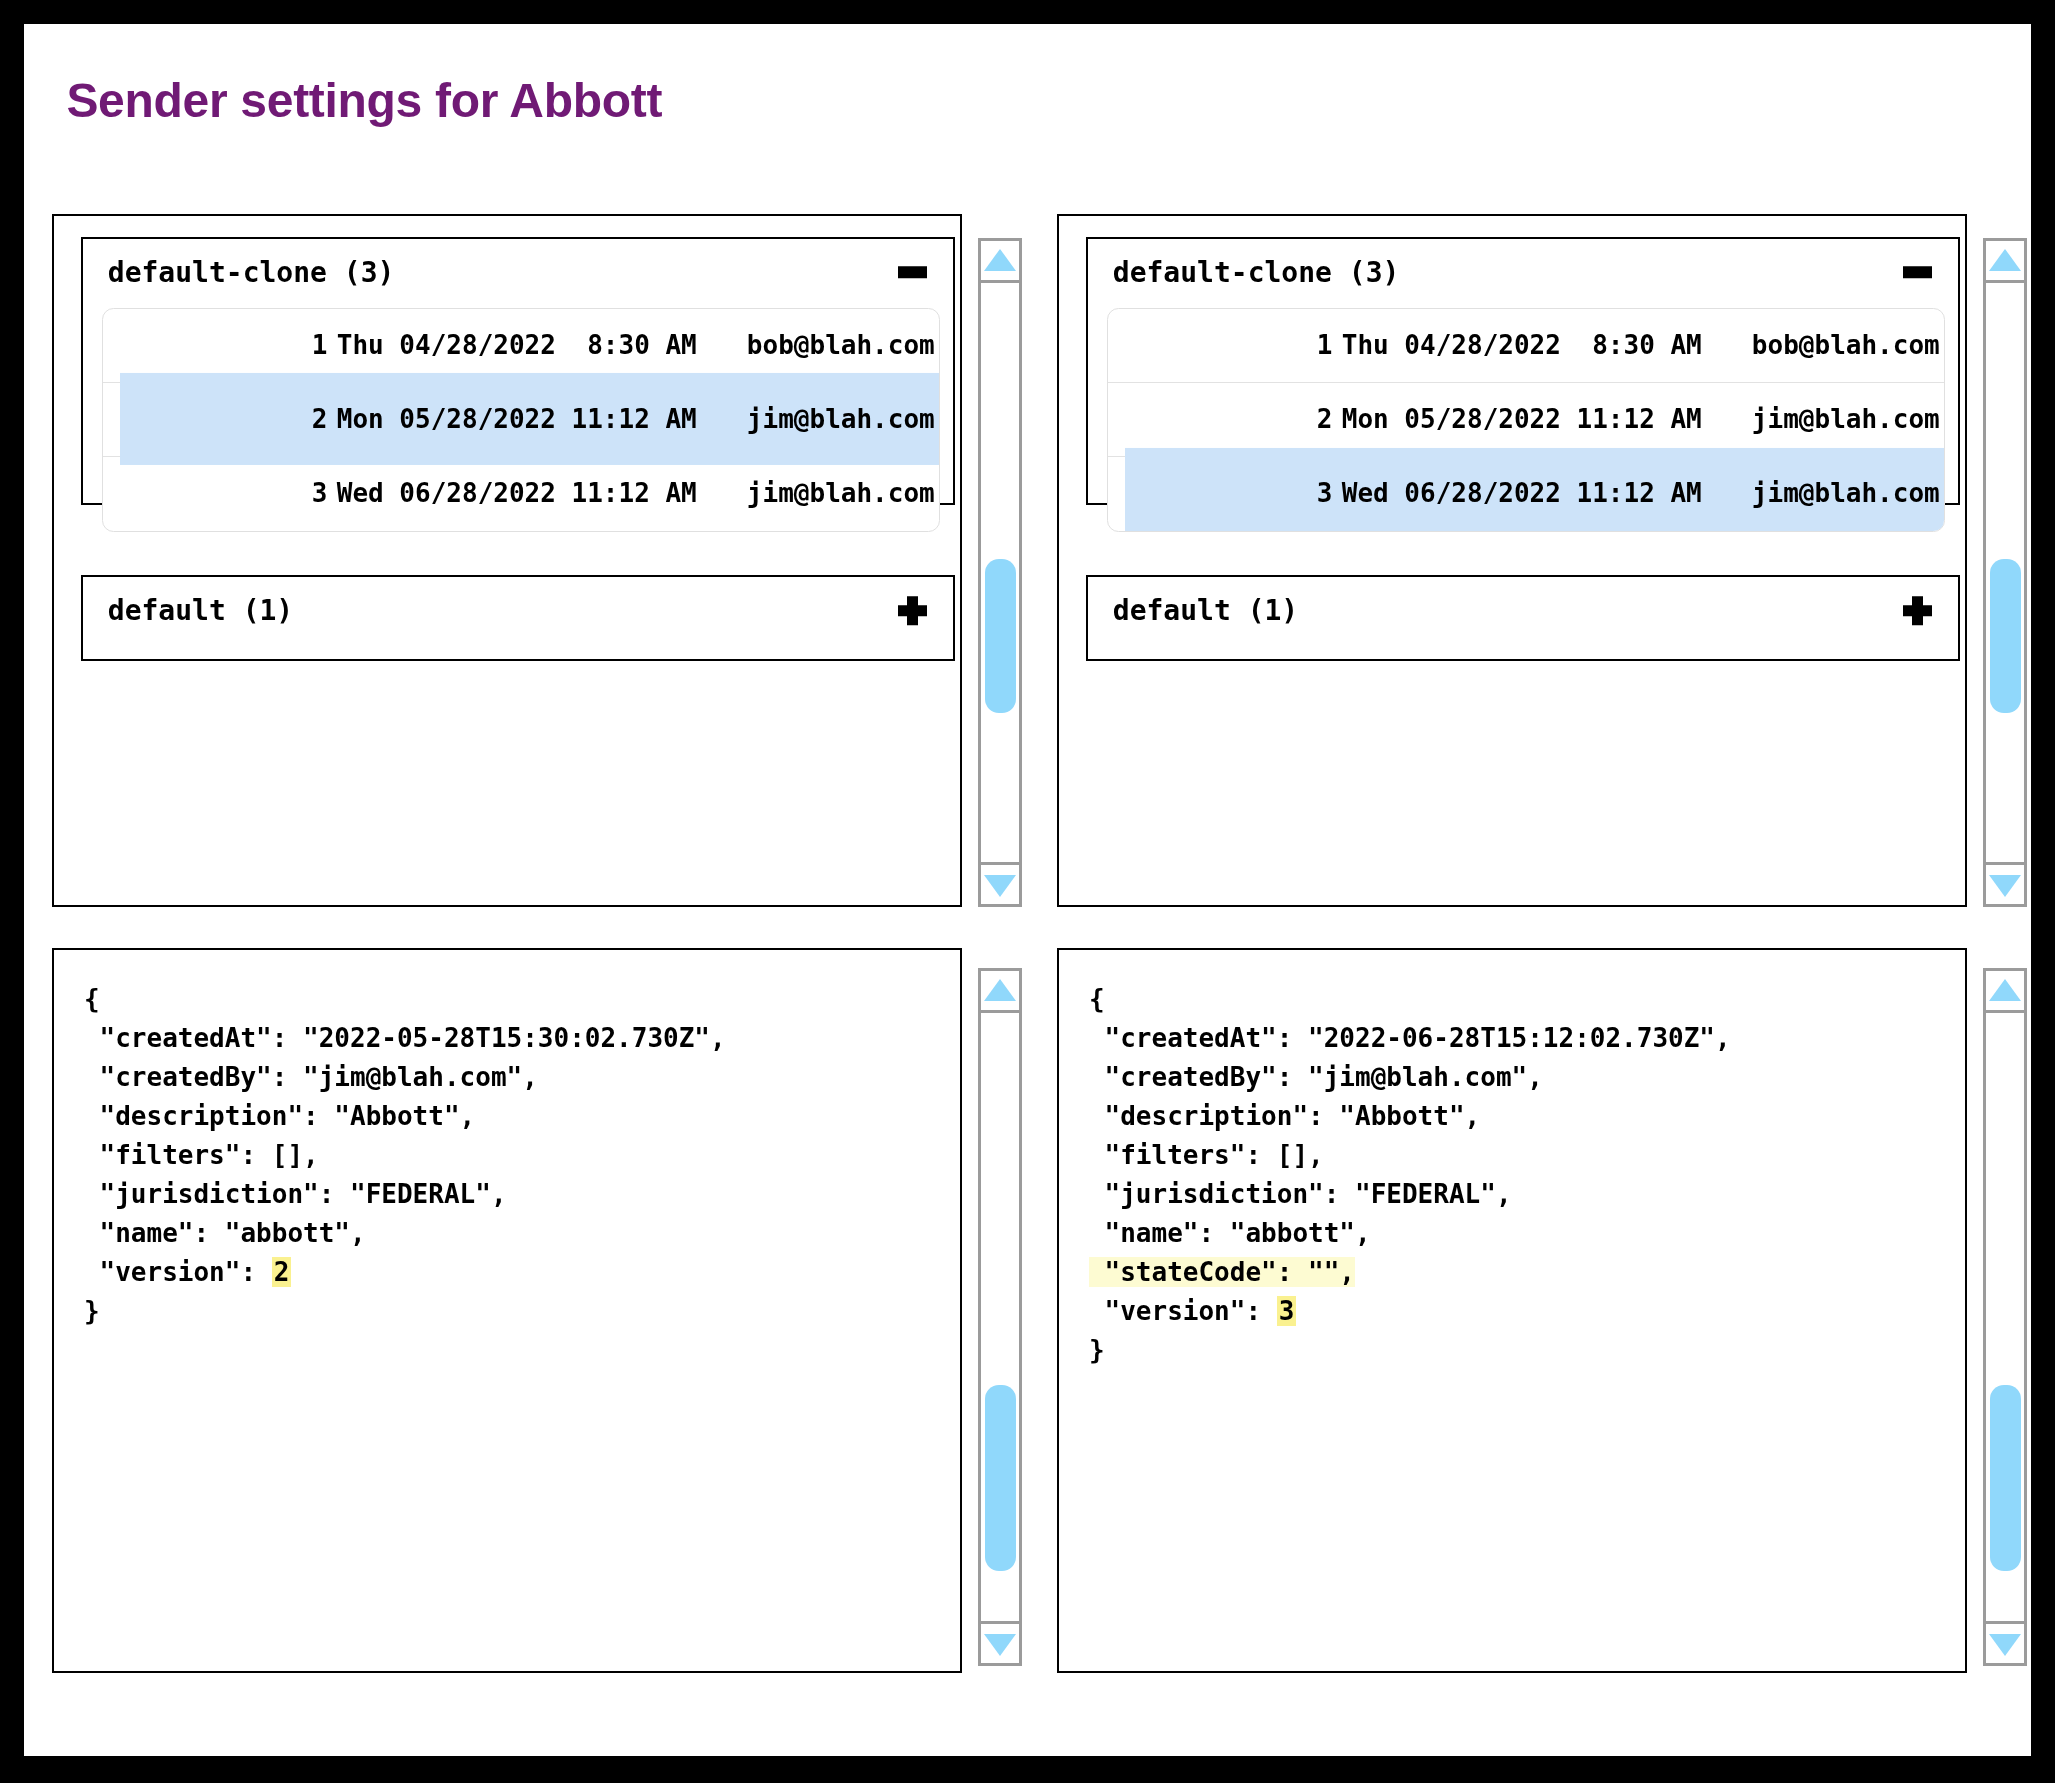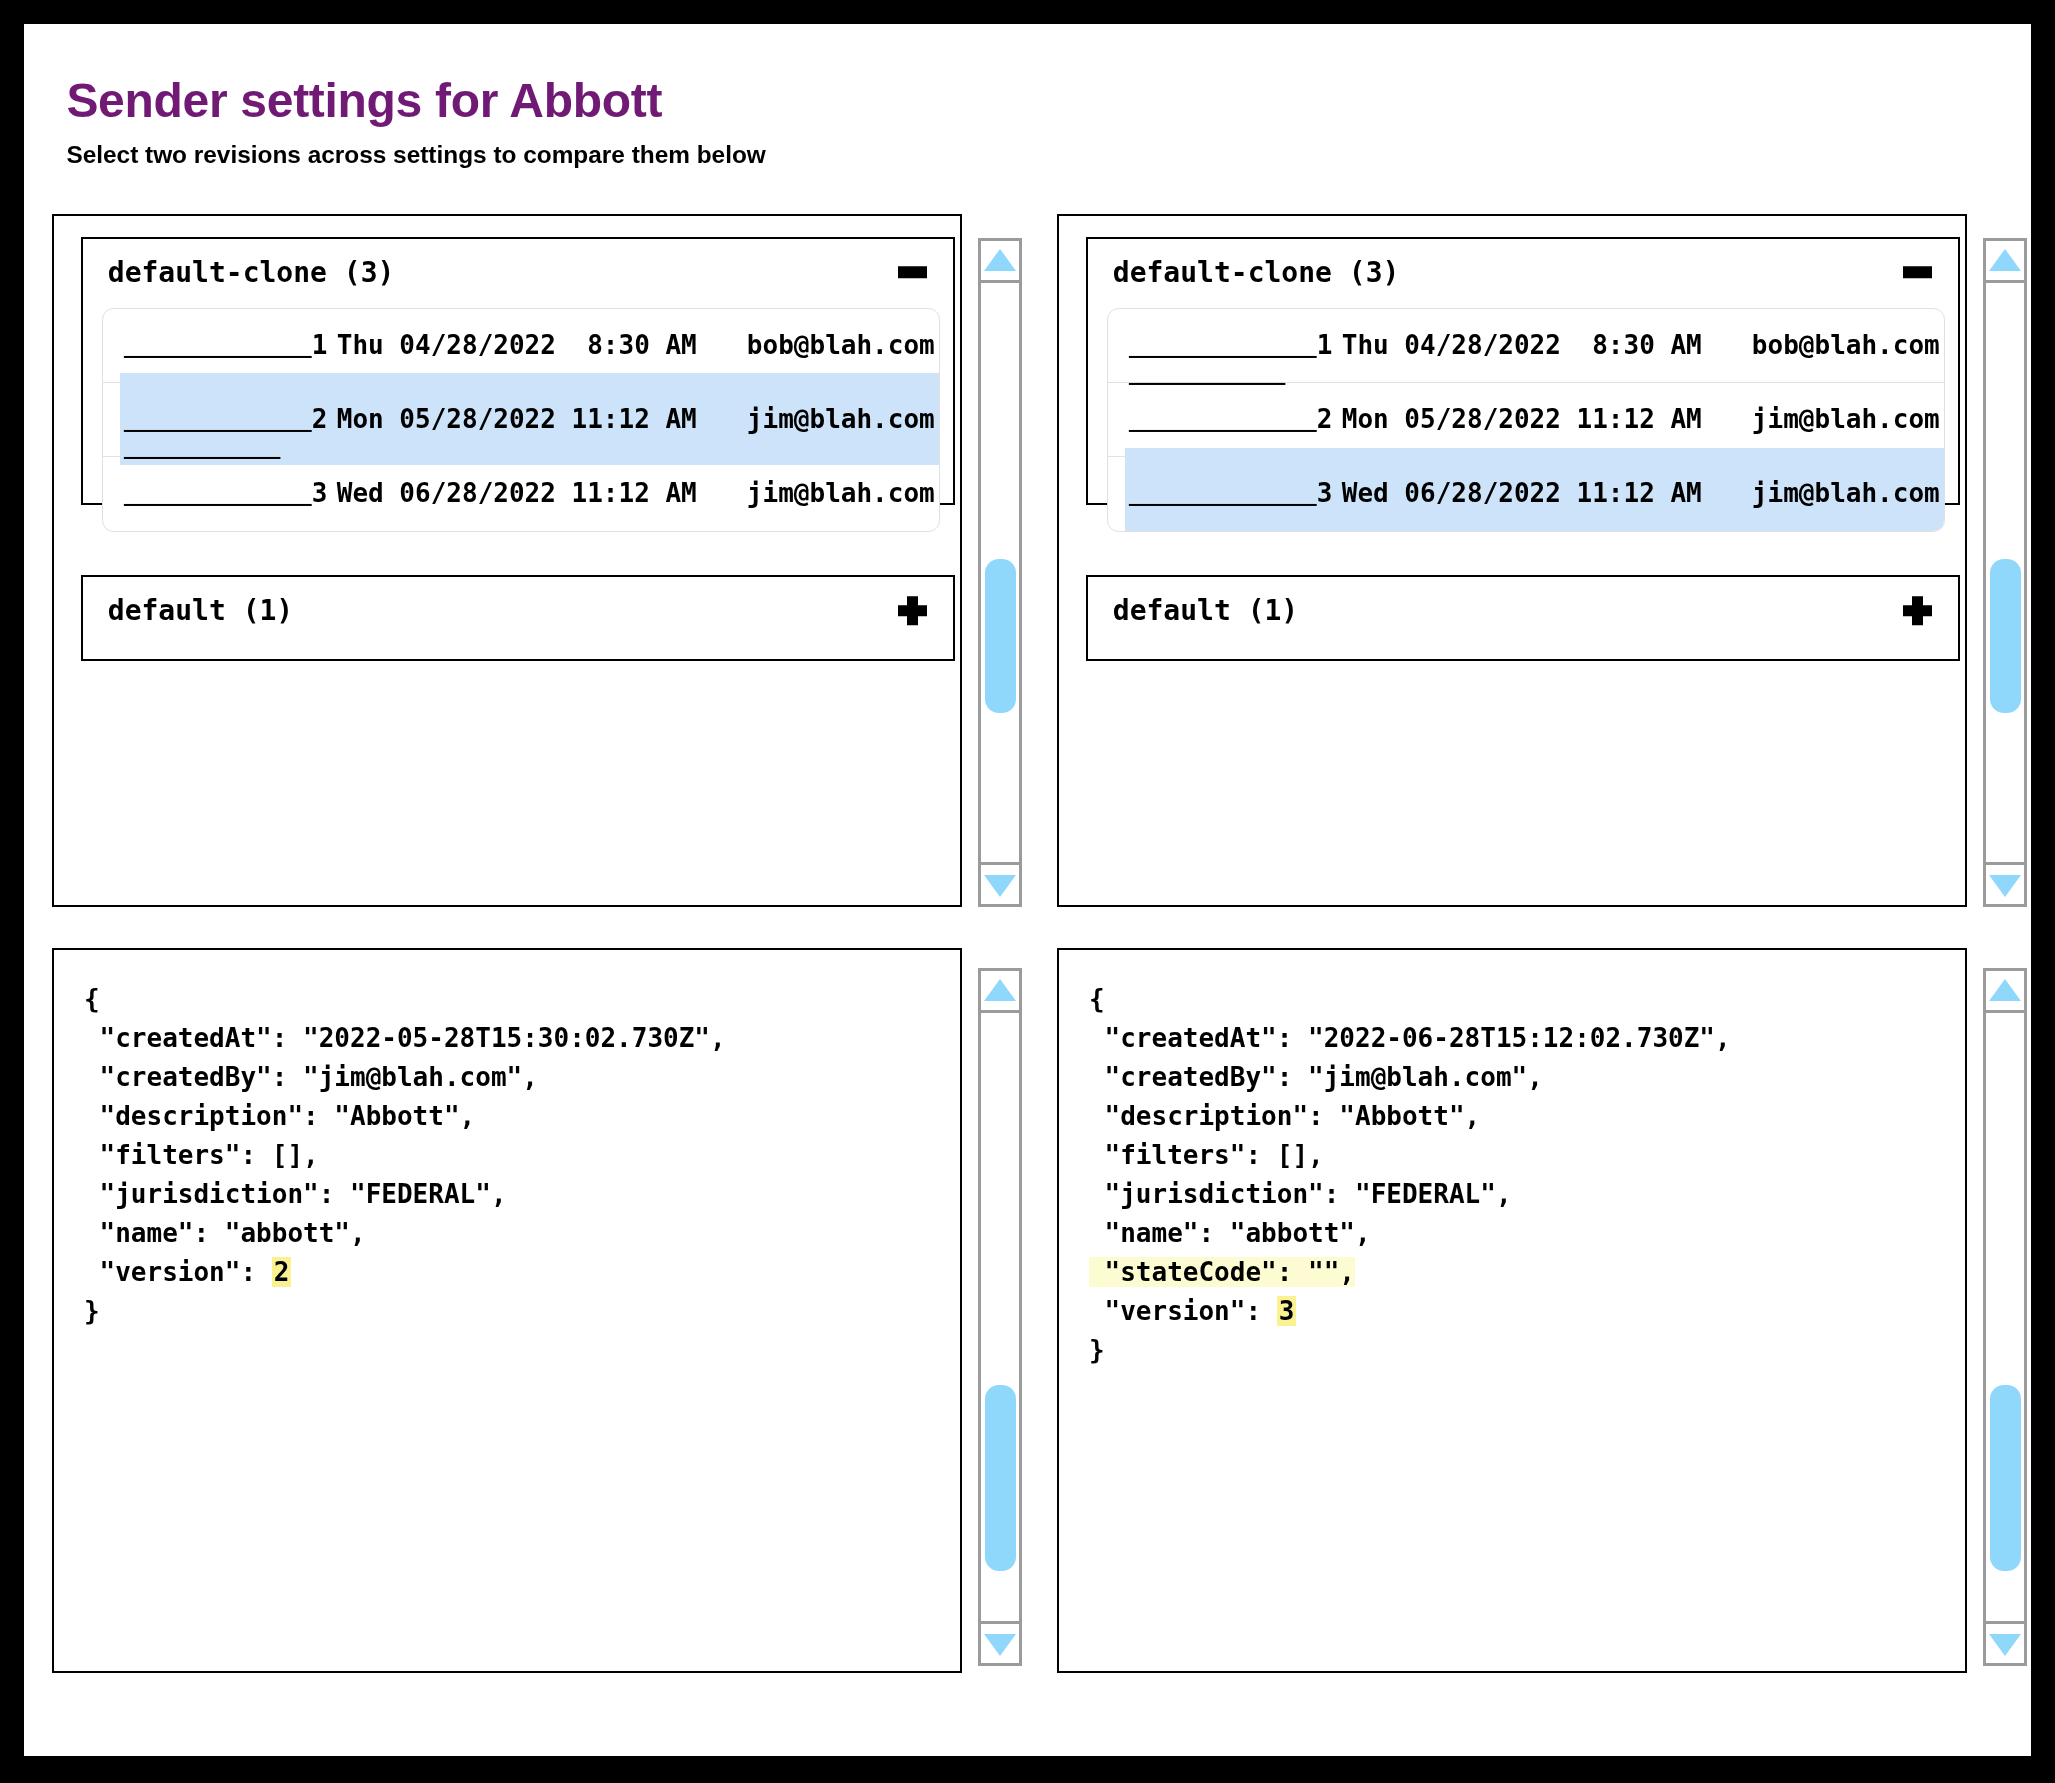--- a/index.html
+++ b/index.html
@@ -133,21 +133,20 @@
     top: 50%;
     transform: translateY(-50%);
     display: inline-block;
     padding: 5.1px 3.8px 5.1px 3.8px;
     font-family: "DejaVu Sans Mono", "Liberation Mono", monospace;
     font-size: 26px;
     font-weight: bold;
     color: #000000;
     white-space: pre;
     line-height: 1.05;
-    text-decoration: underline;
   }
   .revision-row.selected .row-inner {
     background: #cde3f9;
   }
   .rev-num { display: inline-block; width: 1.6ch; }
   .rev-ts  { display: inline-block; }
   .rev-user{ display: inline-block; padding-left: 3.2ch; }
 
   
   .json-view {
@@ -223,21 +222,20 @@
   #sb-rev-right  .sb-thumb { top: 276px; height: 154px; }
   #sb-json-left  .sb-thumb { top: 372px; height: 186px; }
   #sb-json-right .sb-thumb { top: 372px; height: 186px; }
 </style>
 </head>
 <body>
 
 <div class="page-frame">
 
   <div class="page-title">Sender settings for Abbott</div>
-  <div class="page-subtitle">Select two revisions across settings to compare them below</div>
 
   <div class="panel" id="panel-rev-left">
     <div class="accordion-group group-expanded">
       <div class="group-header">
         <span class="group-header-label">default-clone (3)</span>
         <span class="toggle-icon">
             <span class="bar-h"></span>
           </span>
       </div>
       <div class="revision-list">

